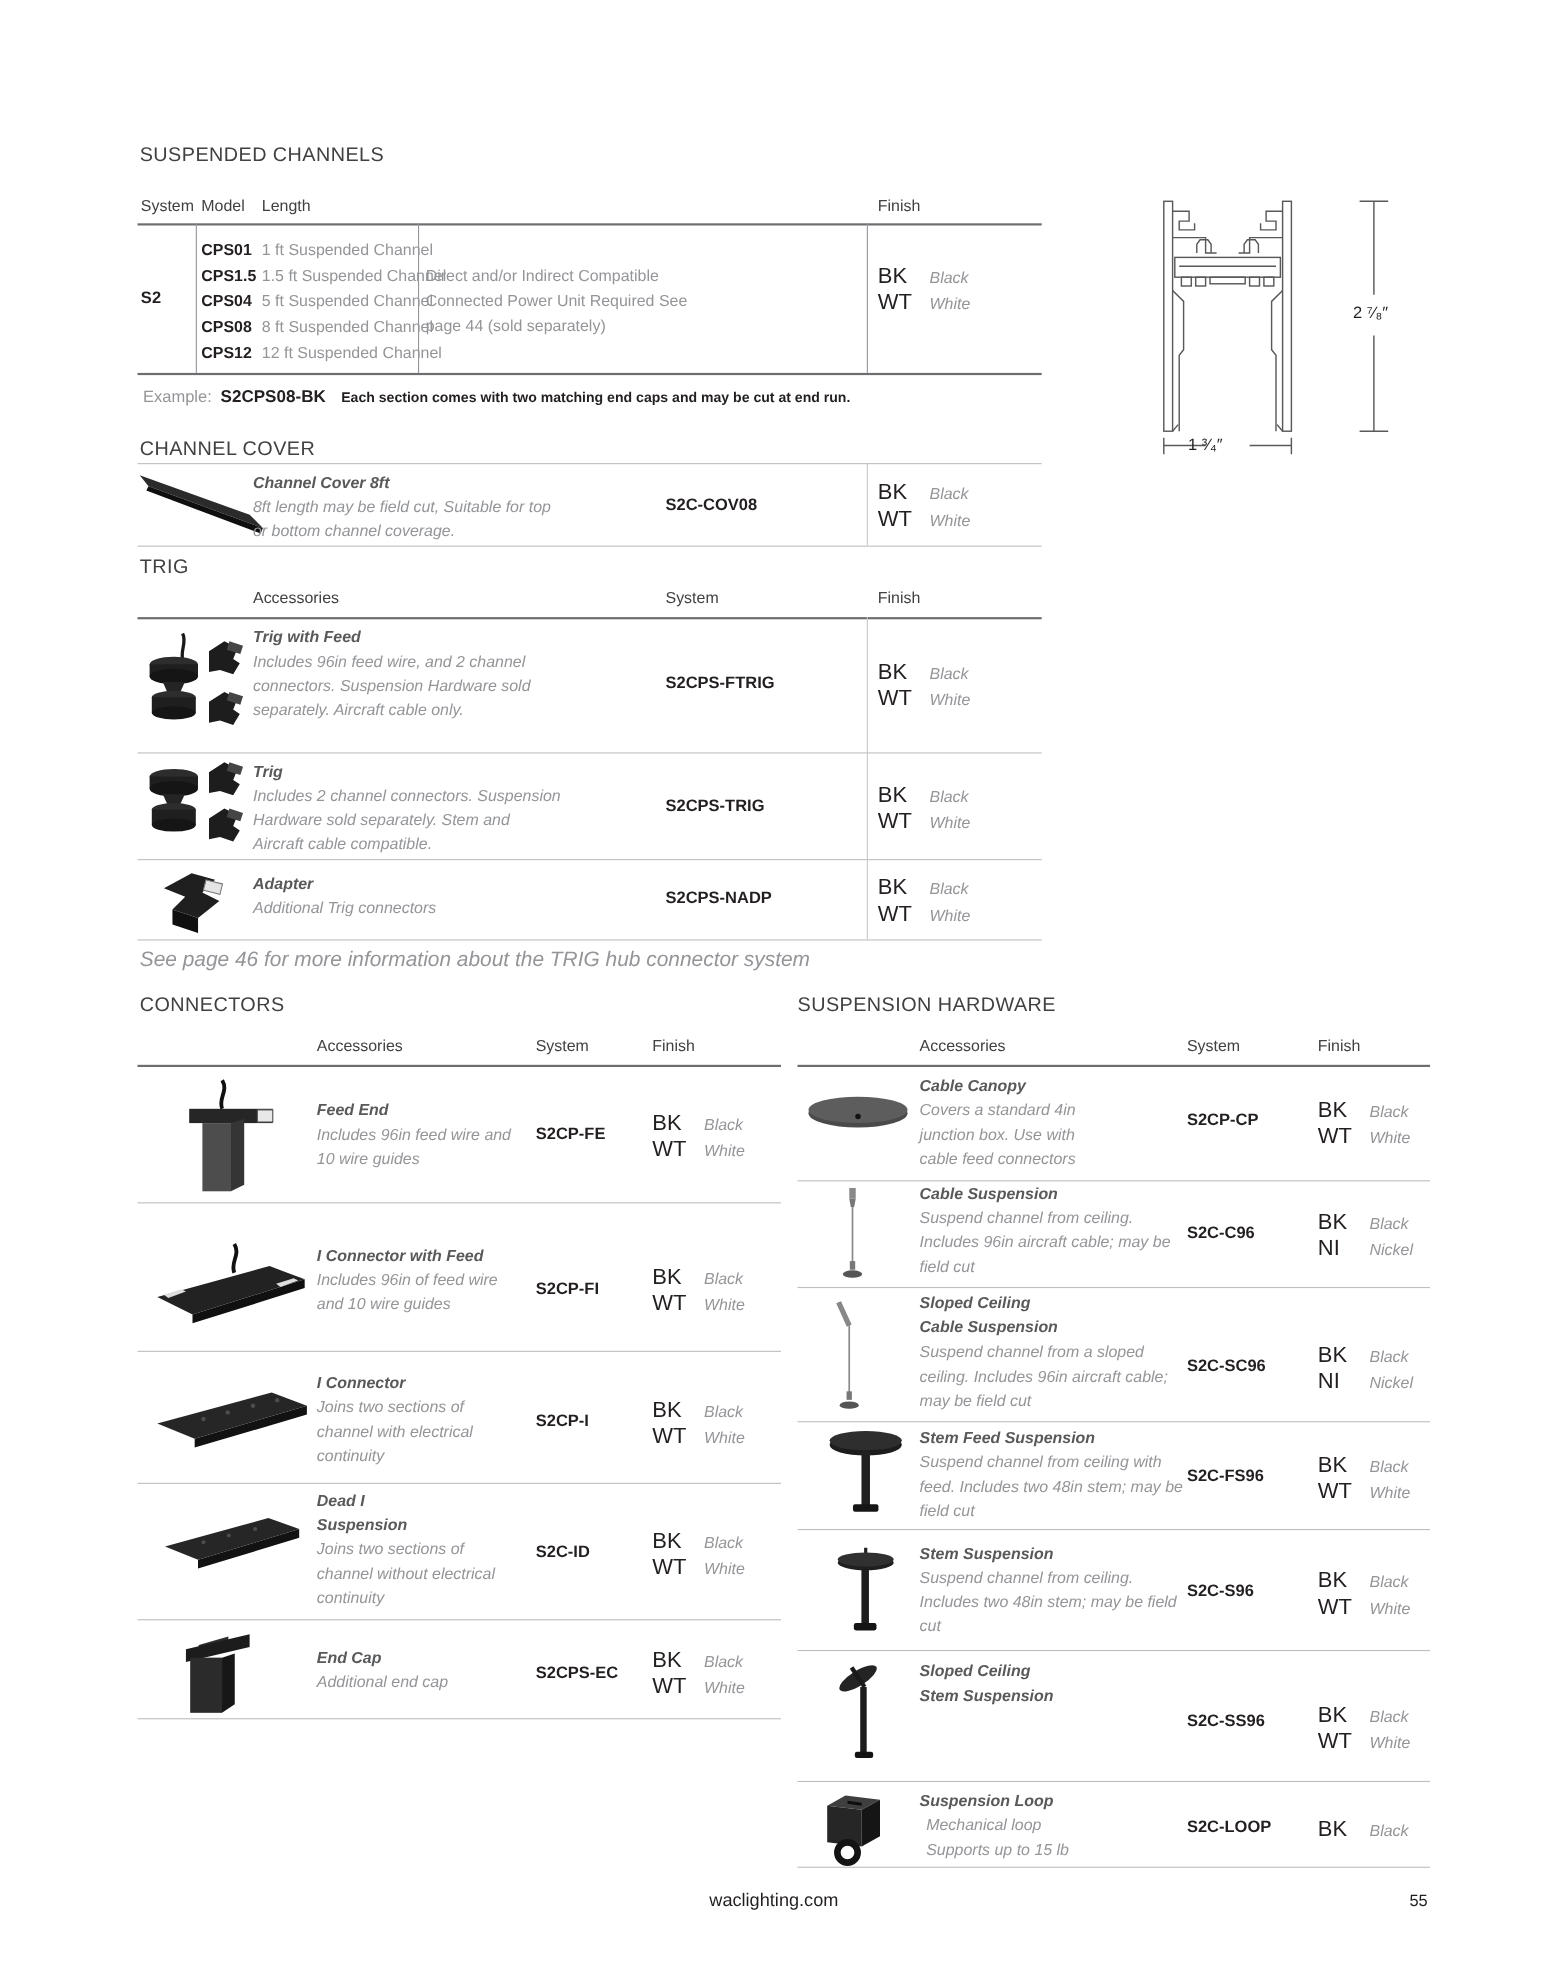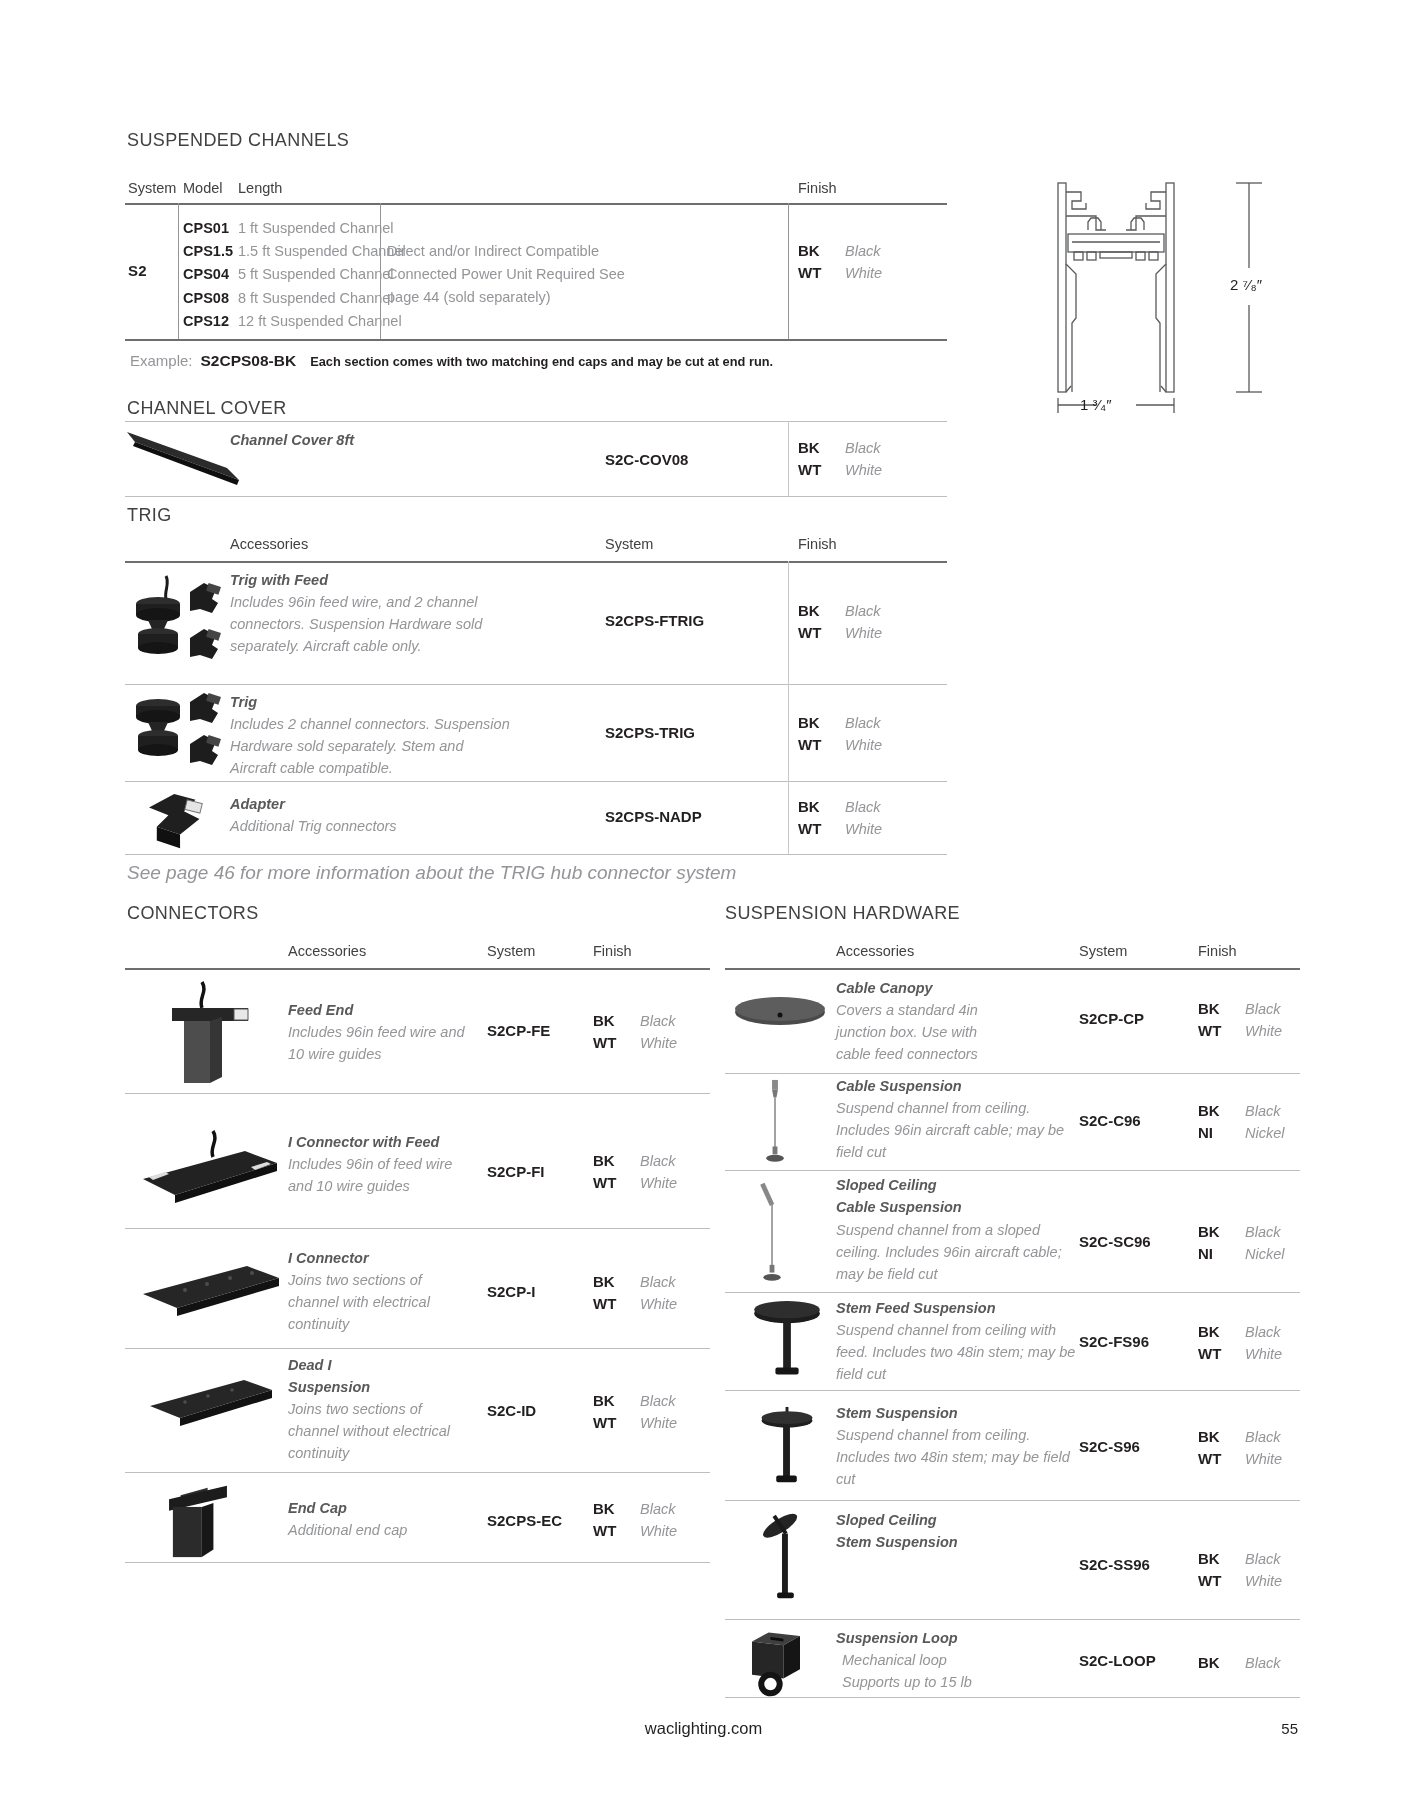--- a/index.html
+++ b/index.html
@@ -8,21 +8,21 @@
   .page{position:relative;width:1407px;height:1800px;background:#fff;overflow:hidden}
   .abs{position:absolute}
   .sec-title{font-size:18px;color:#414042;letter-spacing:.4px}
   .hdr{font-size:14.5px;color:#414042}
   .code{font-size:15px;font-weight:bold;color:#231f20;letter-spacing:.2px}
   .scode{font-size:15px;font-weight:bold;color:#231f20}
   .name{font-size:14.5px;font-weight:bold;font-style:italic;color:#58595b;line-height:21.5px}
   .desc{font-size:14.5px;font-style:italic;color:#939598;line-height:21.8px}
   .plain{font-size:14.5px;color:#939598;line-height:23px}
   .finish div{line-height:22px;white-space:nowrap}
-  .fcode{display:inline-block;width:47px;font-size:15px;font-weight:bold;color:#231f20}
+  .fcode{display:inline-block;width:47px;font-size:20px;font-weight:normal;color:#231f20}
   .fname{font-size:14.5px;font-style:italic;color:#939598}
   .hline{position:absolute;height:1px;background:#bcbec0}
   .hline.dark{height:2px;background:#6d6e71}
   .vline{position:absolute;width:1px;background:#939598}
   .vline.light{background:#c7c8ca}
   .mrow{line-height:23.2px;white-space:nowrap;font-size:14.5px}
   .mcode{display:inline-block;width:55px;font-weight:bold;color:#231f20}
   .mlen{color:#939598}
   .exline{white-space:nowrap}
   .exlabel{font-size:15px;color:#939598}
@@ -118,20 +118,21 @@
   <div class="abs sec-title" style="left:127px;top:398px">CHANNEL COVER</div>
   <div class="hline" style="left:125px;top:421px;width:822px"></div>
   <div class="hline" style="left:125px;top:496px;width:822px"></div>
   <div class="vline light" style="left:788px;top:421px;height:75px"></div>
 
   <svg class="abs" style="left:125px;top:426px" width="118" height="64" viewBox="0 0 118 64">
     <polygon points="2,6 102,42 114,54 10,16" fill="#2b2b2b"></polygon>
     <polygon points="10,16 114,54 112,59 8,20" fill="#0f0f0f"></polygon>
   </svg>
   <div class="abs name" style="left:230px;top:430px">Channel Cover 8ft</div>
+  <div class="abs desc" style="left:230px;top:451px;width:278px">8ft length may be field cut, Suitable for top or bottom channel coverage.</div>
   <div class="abs scode" style="left:605px;top:451px">S2C-COV08</div>
   <div class="abs finish" style="left:798px;top:437px">
     <div><span class="fcode">BK</span><span class="fname">Black</span></div>
     <div><span class="fcode">WT</span><span class="fname">White</span></div>
   </div>
 
   <div class="abs sec-title" style="left:127px;top:505px">TRIG</div>
   <div class="abs hdr" style="left:230px;top:536px">Accessories</div>
   <div class="abs hdr" style="left:605px;top:536px">System</div>
   <div class="abs hdr" style="left:798px;top:536px">Finish</div>

